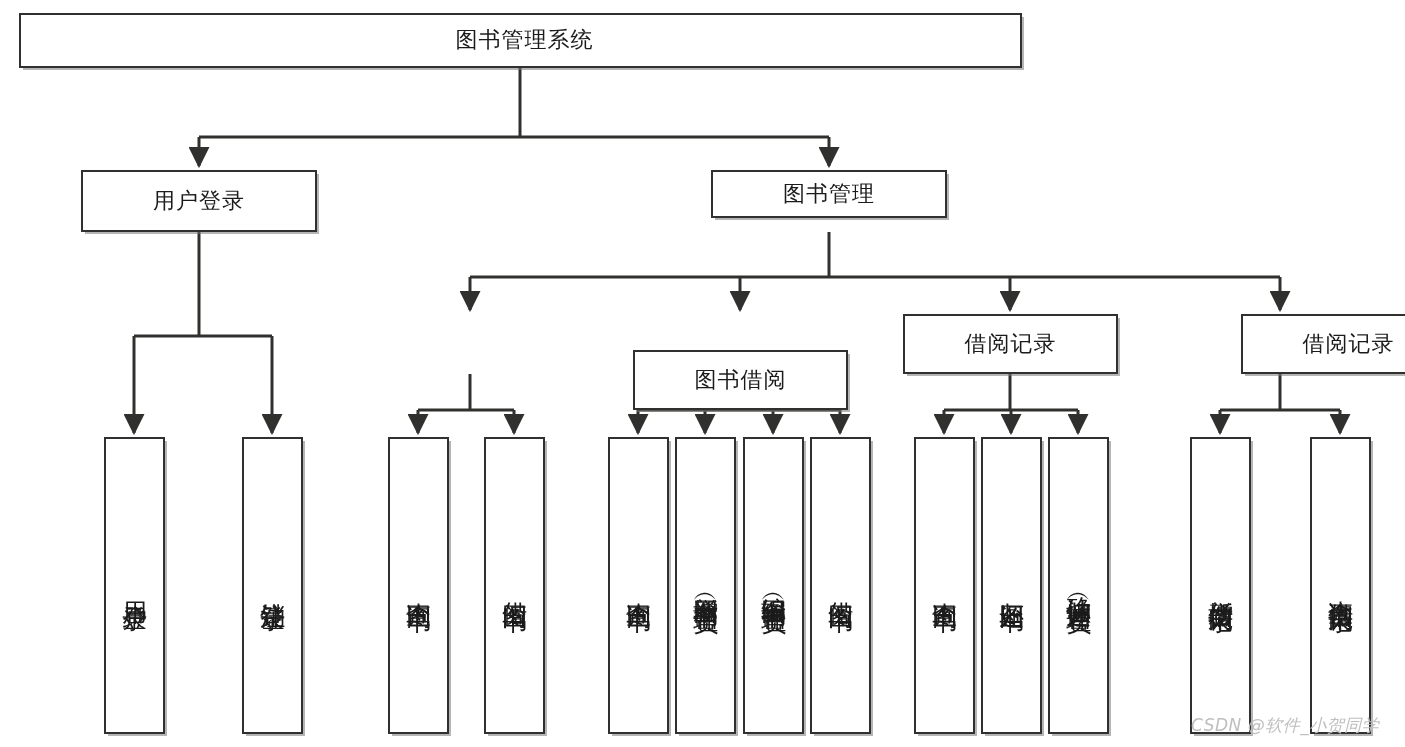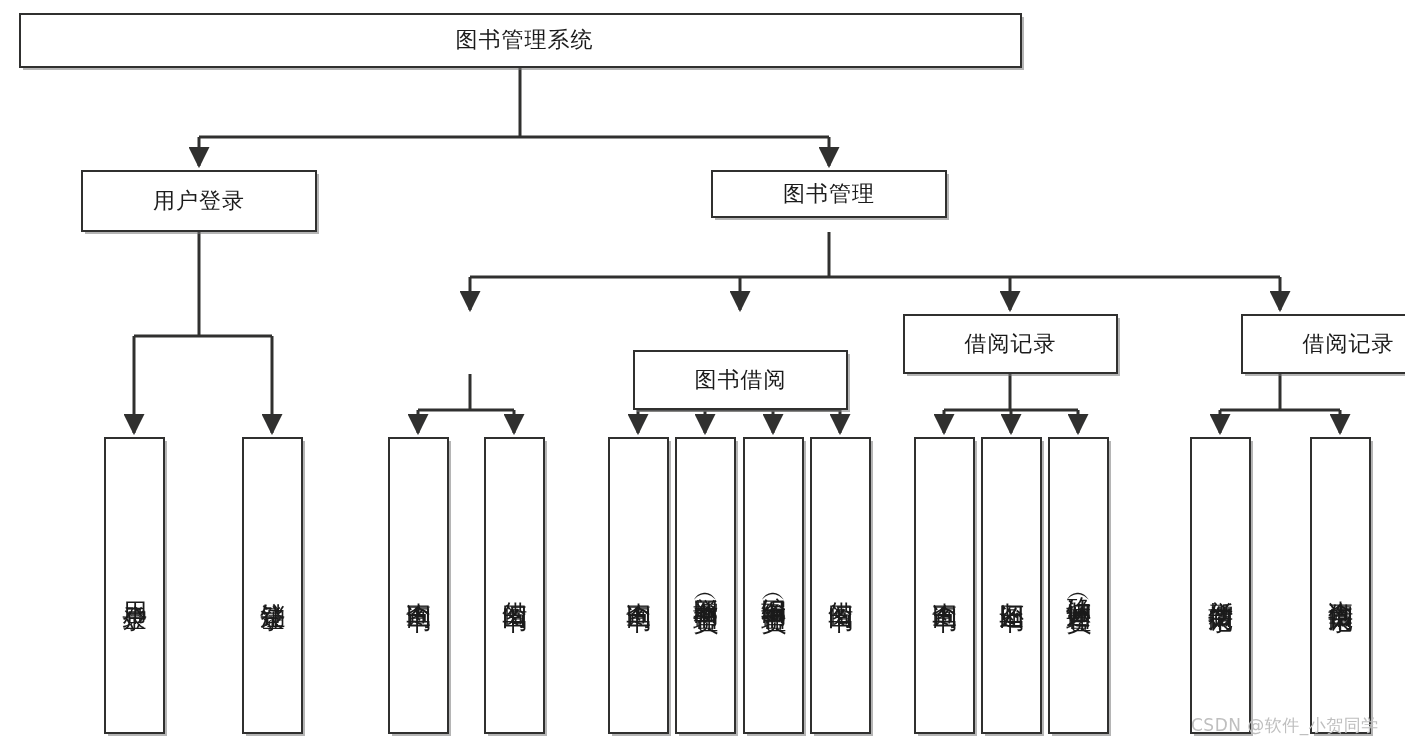--- a/index.html
+++ b/index.html
@@ -52,20 +52,21 @@
     padding: 4px 0;
   }
   .watermark {
     position: absolute;
     left: 1191px;
     top: 714px;
     font-size: 17px;
     color: #bfbfbf;
     white-space: nowrap;
     letter-spacing: 0.5px;
+    font-style: italic;
   }
 </style>
 </head>
 <body>
 
 <div id="canvas">
 
   <svg id="wires" viewBox="0 0 1405 747" xmlns="http://www.w3.org/2000/svg">
     <defs>
       <marker id="arrow" viewBox="0 0 10 10" refX="9" refY="5" markerWidth="7" markerHeight="7" orient="auto-start-reverse">

